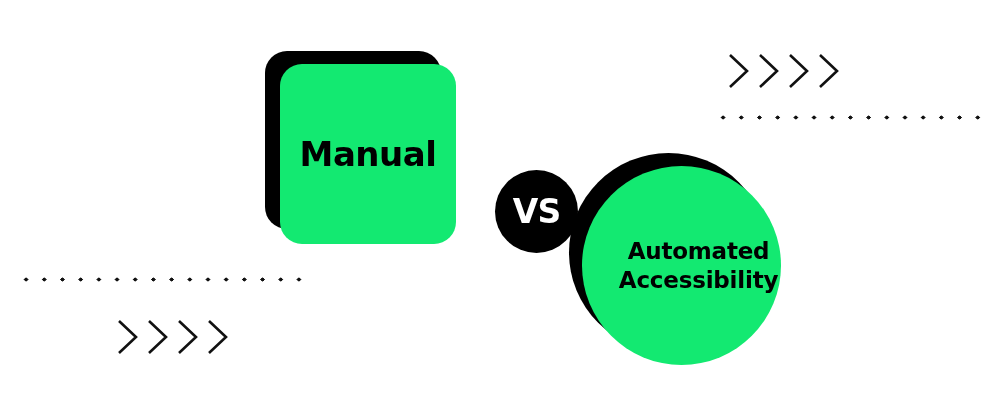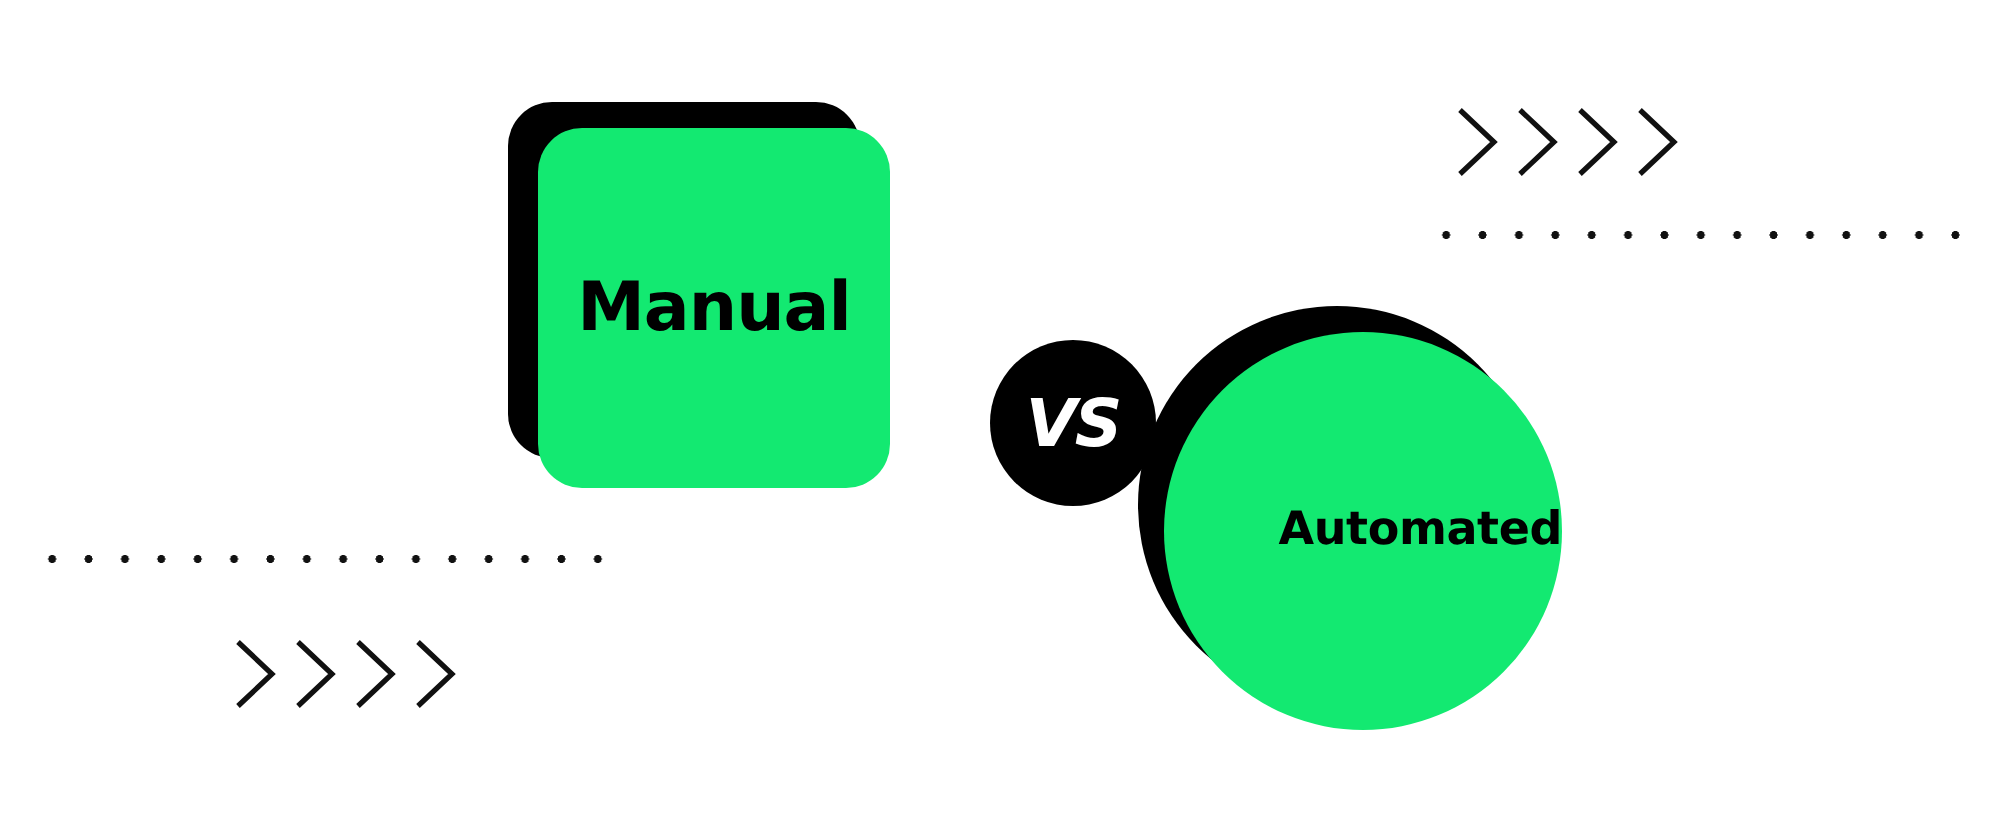--- a/index.html
+++ b/index.html
@@ -12,21 +12,21 @@
     width: 1000px;
     height: 420px;
     background: #ffffff;
     overflow: hidden;
     font-family: "DejaVu Sans", "Liberation Sans", sans-serif;
   }
 
   
   .card-group {
     position: absolute;
-    left: 254px;
+    left: 265px;
     top: 51px;
     width: 191px;
     height: 248px;
   }
   .card-shadow {
     position: absolute;
     left: 0;
     top: 0;
     width: 176px;
     height: 178px;
@@ -74,21 +74,21 @@
   .circle-front {
     position: absolute;
     left: 13px;
     top: 13px;
     width: 199px;
     height: 199px;
     border-radius: 50%;
     background: #13E971;
     display: flex;
     flex-direction: column;
-    align-items: flex-end;
+    align-items: center;
     justify-content: center;
     box-sizing: border-box;
     padding-left: 34px;
   }
   .circle-line {
     color: #000000;
     font-size: 23px;
     font-weight: bold;
     line-height: 29px;
     letter-spacing: -0.2px;
@@ -101,21 +101,20 @@
     left: 495px;
     top: 170px;
     width: 83px;
     height: 83px;
     border-radius: 50%;
     background: #000000;
     display: flex;
     align-items: center;
     justify-content: center;
     z-index: 5;
-    font-style: italic;
   }
   .vs-text {
     color: #ffffff;
     font-size: 33px;
     font-weight: bold;
     letter-spacing: -1px;
     line-height: 1;
   }
 
   
@@ -186,20 +185,21 @@
     <div class="card-shadow"></div>
     <div class="card-front">
       <span class="card-label">Manual</span>
     </div>
   </div>
 
   <div class="circle-group">
     <div class="circle-shadow"></div>
     <div class="circle-front">
       <span class="circle-line">Automated</span>
+      <span class="circle-line">Accessibility</span>
     </div>
   </div>
 
   <div class="vs-badge">
     <span class="vs-text">VS</span>
   </div>
 
   <div class="dots dots-left"></div>
 
   <div class="chevrons chevrons-bottomleft">

